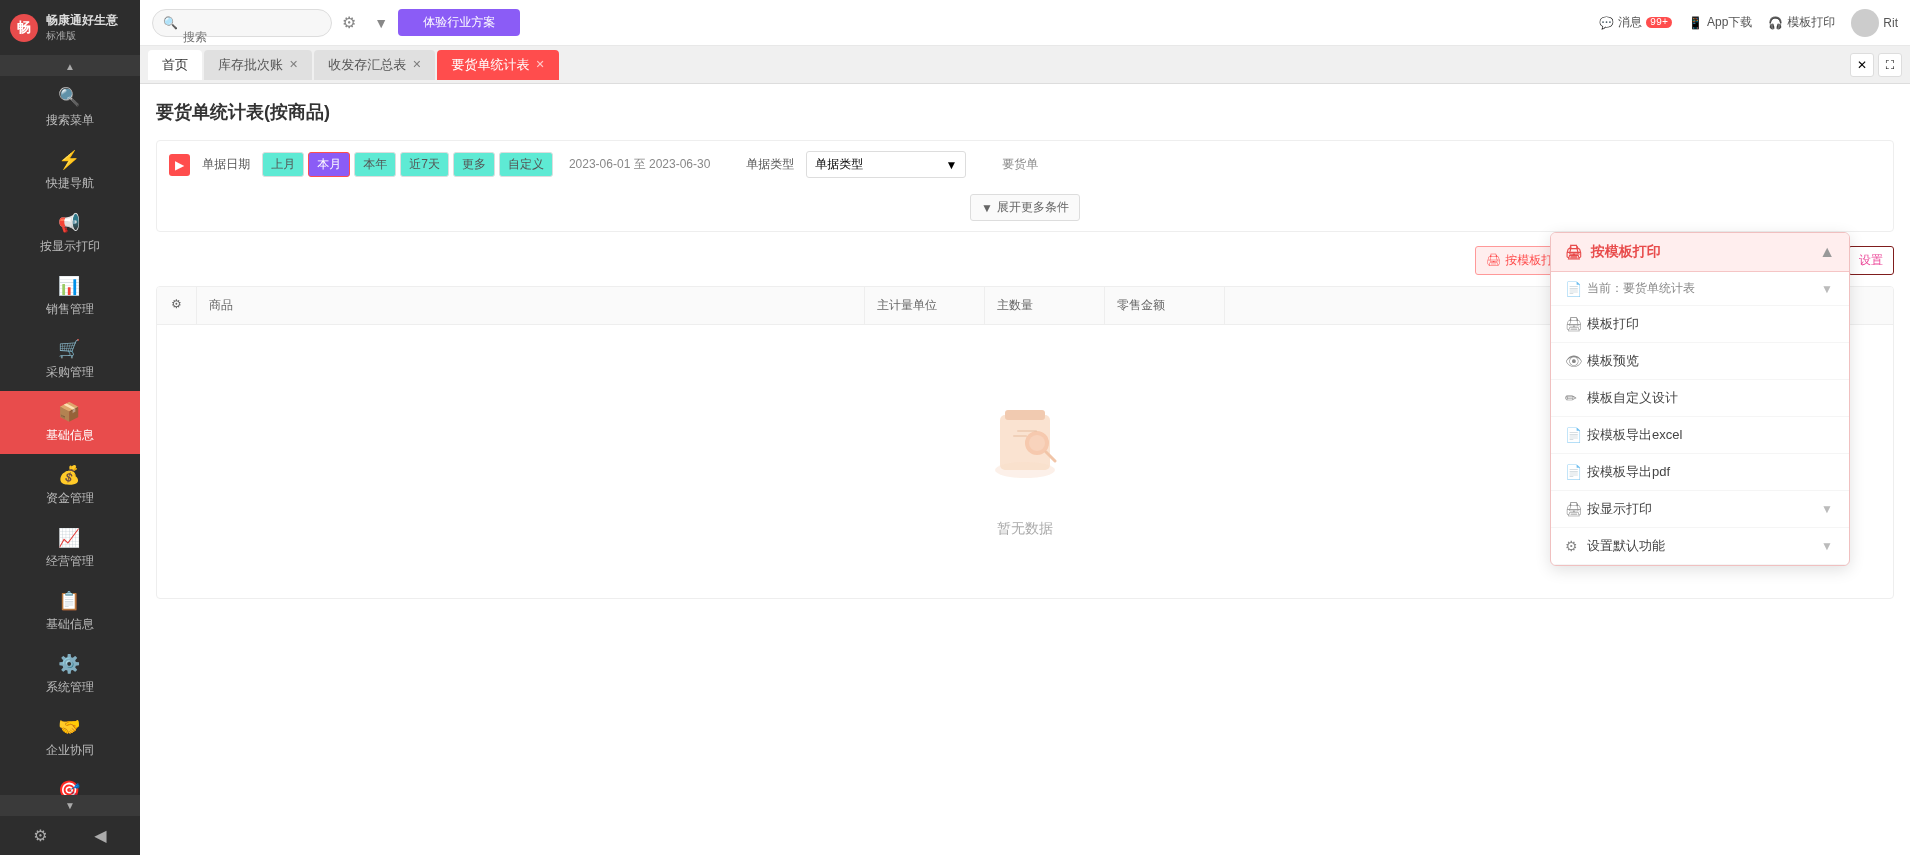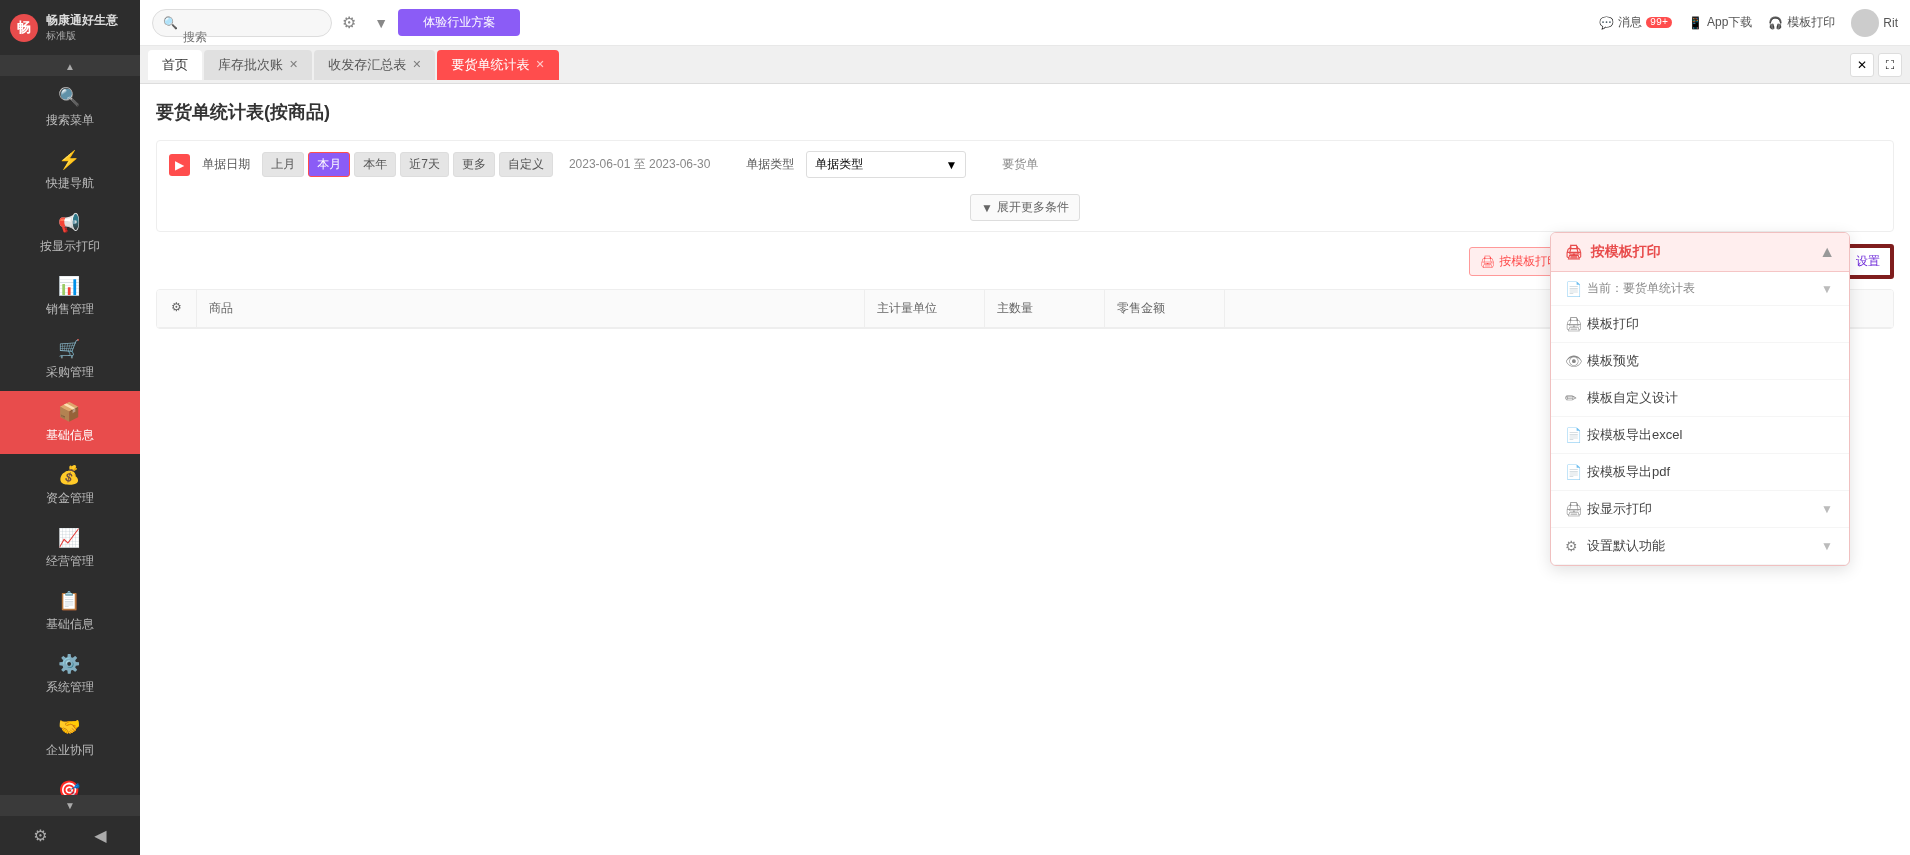--- a/index.html
+++ b/index.html
@@ -45,21 +45,21 @@
 
     
     .page { flex: 1; overflow: auto; padding: 16px; background: #fff; position: relative; }
     .page-title { font-size: 18px; font-weight: bold; color: #333; margin-bottom: 16px; }
 
     
     .filter-bar { background: #fff; border: 1px solid #eee; border-radius: 4px; padding: 10px 12px; margin-bottom: 12px; }
     .filter-row { display: flex; align-items: center; gap: 12px; flex-wrap: wrap; }
     .filter-label { font-size: 12px; color: #555; white-space: nowrap; }
     .date-btns { display: flex; gap: 4px; align-items: center; }
-    .date-btn { padding: 3px 8px; border: 1px solid #ddd; border-radius: 3px; font-size: 12px; cursor: pointer; background: #e5e5e5; color: #555; }
+    .date-btn { padding: 3px 8px; border: 1px solid #ddd; border-radius: 3px; font-size: 12px; cursor: pointer; background: #5eead4; color: #555; }
     .date-btn.active { background: #8b5cf6; color: white; border-color: #ff4d4d; }
     .date-range { font-size: 12px; color: #888; margin-left: 4px; }
     .filter-select { border: 1px solid #ddd; border-radius: 3px; padding: 4px 8px; font-size: 12px; background: #fff; cursor: pointer; display: flex; align-items: center; gap: 4px; min-width: 160px; justify-content: space-between; }
     .expand-btn { display: flex; align-items: center; gap: 4px; font-size: 12px; color: #666; cursor: pointer; border: 1px solid #ddd; border-radius: 3px; padding: 4px 10px; background: #fafafa; margin: 8px auto 0; }
 
     
     .toolbar { display: flex; align-items: center; justify-content: flex-end; gap: 8px; margin-bottom: 10px; }
     .toolbar-btn { display: flex; align-items: center; gap: 4px; padding: 5px 10px; border: 1px solid #ddd; border-radius: 3px; font-size: 12px; cursor: pointer; background: #fff; color: #555; }
     .toolbar-btn.primary { background: #ff4d4d; color: white; border-color: #ff4d4d; }
     .toolbar-btn.active { background: #ffeeee; border-color: #ff9999; color: #ff4d4d; }
@@ -252,33 +252,48 @@
       <div class="toolbar-btn">
         <span>📤</span>
         <span>导出</span>
       </div>
       <div class="toolbar-btn">
         <span>🔄</span>
         <span>刷新</span>
       </div>
       <span style="color:#bbb;cursor:pointer;font-size:18px;">⋯</span>
       <button class="toolbar-btn primary" style="padding:6px 20px;font-size:13px;">查询</button>
-      <button class="toolbar-btn" style="border:4px solid #7f1d1d;color:#6d28d9;">设置</button>
+      <button class="toolbar-btn" style="border:1px solid #7f1d1d;color:#ec4899;">设置</button>
     </div>
 
     <div class="table-wrapper">
       <div class="table-header">
         <div class="th center">⚙</div>
         <div class="th">商品</div>
         <div class="th">主计量单位</div>
         <div class="th">主数量</div>
         <div class="th">零售金额</div>
         <div class="th"></div>
       </div>
 
+      <div class="empty-state">
+        <div class="empty-icon">
+          <svg width="100" height="100" viewBox="0 0 100 100" xmlns="http://www.w3.org/2000/svg">
+            <ellipse cx="50" cy="85" rx="30" ry="8" fill="#f5d0b5" opacity="0.5"></ellipse>
+            <rect x="25" y="30" width="50" height="55" rx="5" fill="#f5c5a0" opacity="0.8"></rect>
+            <rect x="30" y="25" width="40" height="10" rx="3" fill="#e8a87c"></rect>
+            <circle cx="62" cy="58" r="12" fill="#f0a070" opacity="0.9"></circle>
+            <circle cx="62" cy="58" r="8" fill="#f5c0a0" opacity="0.6"></circle>
+            <line x1="71" y1="67" x2="80" y2="76" stroke="#e8a070" stroke-width="3" stroke-linecap="round"></line>
+            <rect x="42" y="45" width="20" height="2" rx="1" fill="#d49060" opacity="0.5"></rect>
+            <rect x="38" y="50" width="14" height="2" rx="1" fill="#d49060" opacity="0.5"></rect>
+          </svg>
+        </div>
+        <div class="empty-text">暂无数据</div>
+      </div>
     </div>
 
     <div class="dropdown-menu">
       <div class="dropdown-header">
         <div class="dropdown-header-left">
           <span>🖨</span>
           <span>按模板打印</span>
         </div>
         <div class="dropdown-header-right">
           <span>▲</span>

